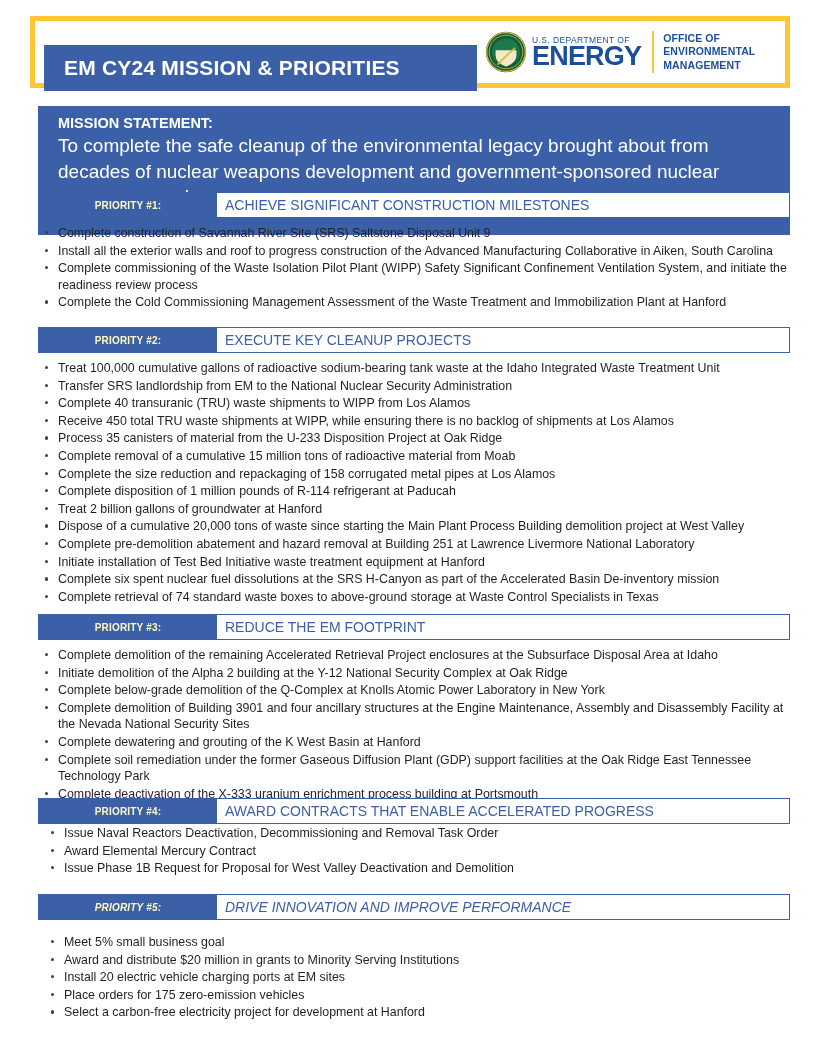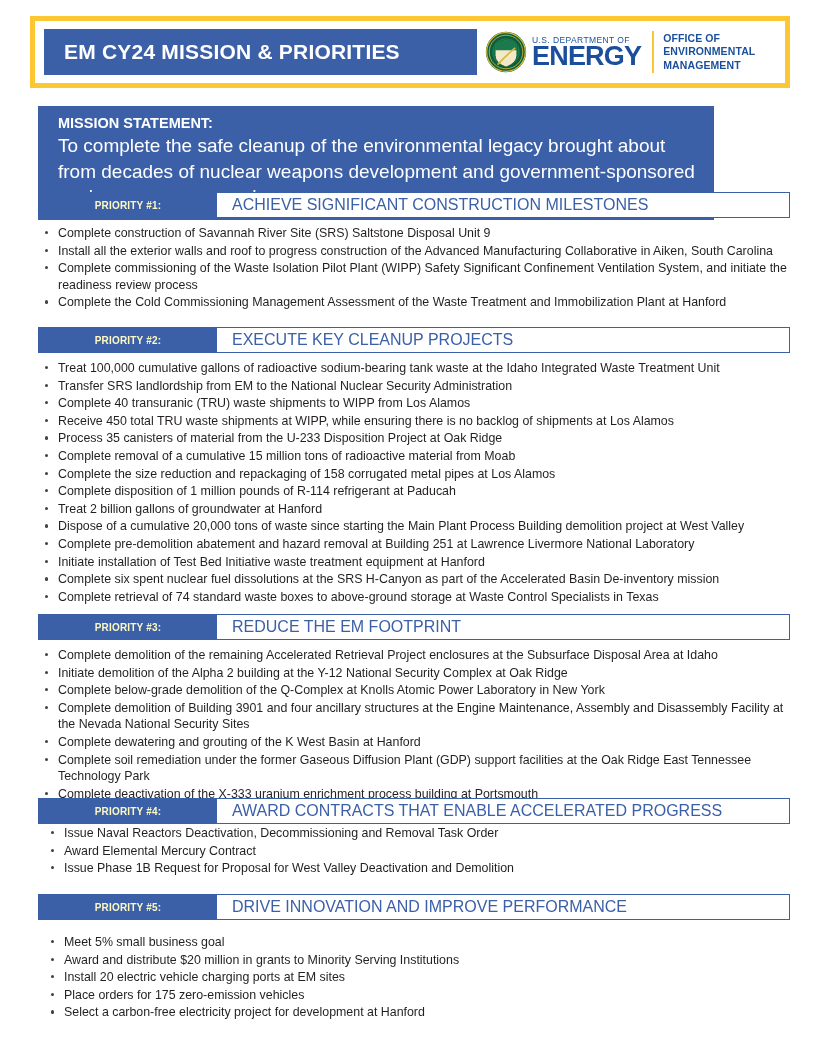--- a/index.html
+++ b/index.html
@@ -28,21 +28,21 @@
     box-sizing: border-box;
   }
   .header-inner {
     position: relative;
     width: 100%;
     height: 100%;
   }
   .title-bar {
     position: absolute;
     left: 9px;
-    top: 8px;
+    top: 24px;
     width: 433px;
     height: 46px;
     background: #3b60a8;
     display: flex;
     align-items: center;
   }
   .title-bar span {
     color: #ffffff;
     font-size: 21px;
     font-weight: bold;
@@ -99,22 +99,22 @@
     font-weight: bold;
     line-height: 1.25;
     letter-spacing: 0.1px;
   }
 
   
   .mission-box {
     position: absolute;
     left: 38px;
     top: 106px;
-    width: 676px;
-    padding: 9px 16px 10px 20px;
+    width: 752px;
+    padding: 9px 16px 25px 20px;
     background: #3b60a8;
     color: #ffffff;
     box-sizing: border-box;
   }
   .mission-label {
     font-size: 14.5px;
     font-weight: bold;
     margin-bottom: 2px;
   }
   .mission-text {
@@ -139,24 +139,24 @@
     font-weight: bold;
     display: flex;
     align-items: center;
     justify-content: center;
     width: 178px;
     flex: 0 0 178px;
     letter-spacing: 0.2px;
   }
   .priority-title {
     color: #3b60a8;
-    font-size: 16px;
+    font-size: 14px;
     display: flex;
     align-items: center;
-    padding-left: 15px;
+    padding-left: 8px;
     flex: 1 1 auto;
     white-space: nowrap;
     overflow: hidden;
   }
   .section {
     position: absolute;
     left: 38px;
     width: 752px;
   }
   ul.bullets {
@@ -284,21 +284,21 @@
     <div class="priority-title">AWARD CONTRACTS THAT ENABLE ACCELERATED PROGRESS</div>
   </div>
   <ul class="bullets indented">
     <li>Issue Naval Reactors Deactivation, Decommissioning and Removal Task Order</li>
     <li>Award Elemental Mercury Contract</li>
     <li>Issue Phase 1B Request for Proposal for West Valley Deactivation and Demolition</li>
   </ul>
 </div>
 
 <div class="section" style="top:894px;">
-  <div class="priority-header" style="margin-bottom:14px;">
+  <div class="priority-header" style="margin-bottom:14px;font-style:italic;">
     <div class="priority-label">PRIORITY #5:</div>
     <div class="priority-title">DRIVE INNOVATION AND IMPROVE PERFORMANCE</div>
   </div>
   <ul class="bullets indented">
     <li>Meet 5% small business goal</li>
     <li>Award and distribute $20 million in grants to Minority Serving Institutions</li>
     <li>Install 20 electric vehicle charging ports at EM sites</li>
     <li>Place orders for 175 zero-emission vehicles</li>
     <li>Select a carbon-free electricity project for development at Hanford</li>
   </ul>

